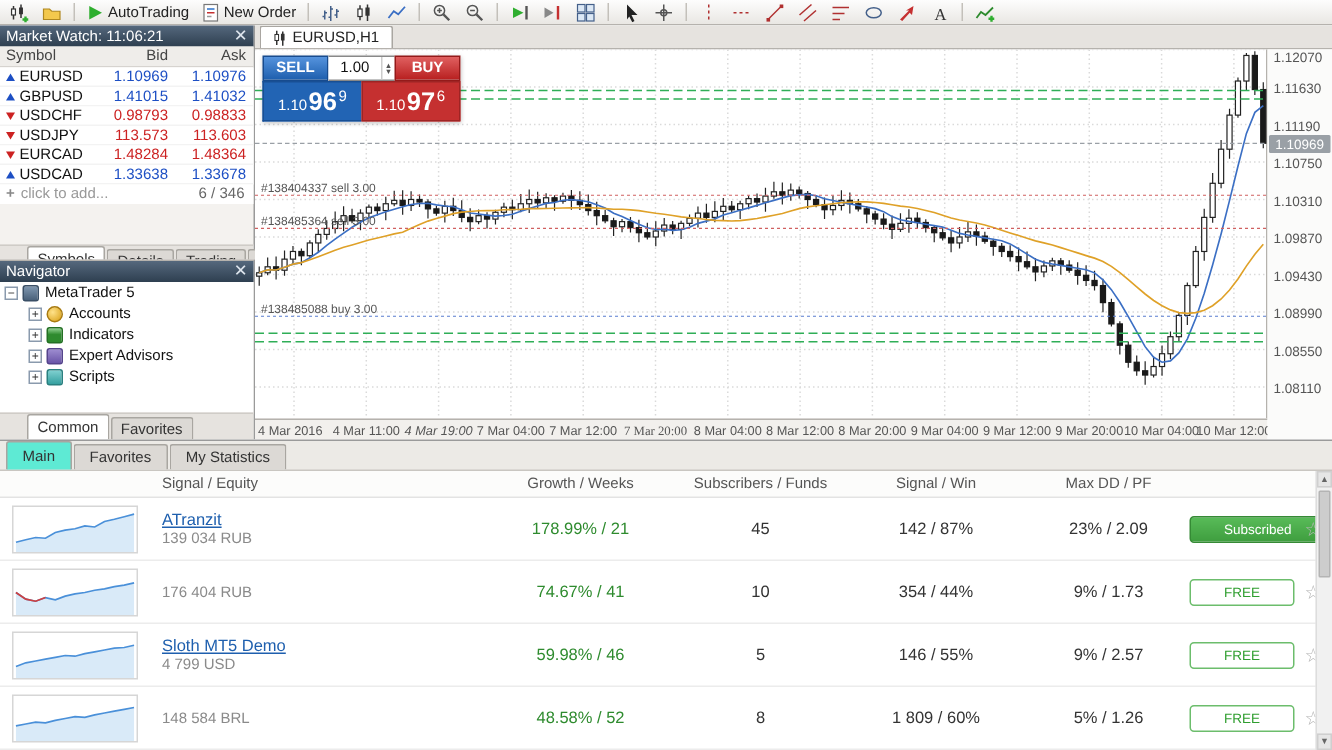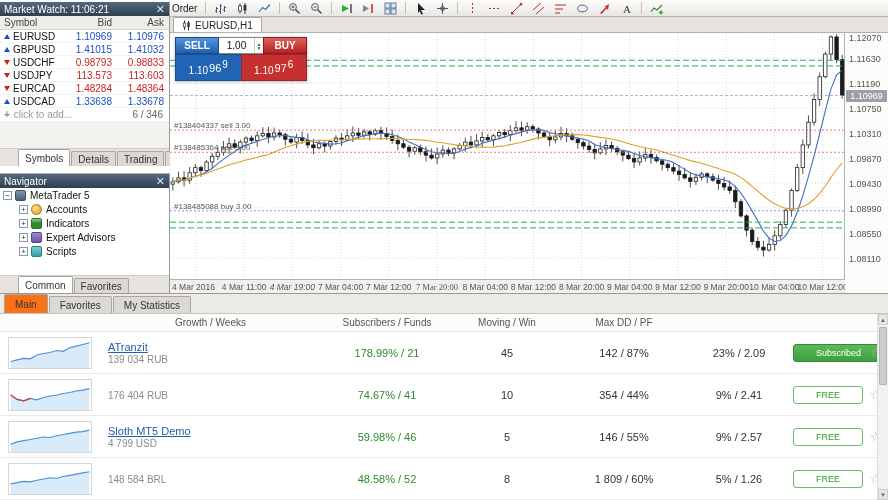--- a/index.html
+++ b/index.html
@@ -9,21 +9,21 @@
 
   
   .toolbar{position:absolute;left:0;top:0;width:888px;height:17px;background:linear-gradient(#fdfdfd,#e9e7e3);border-bottom:1px solid #b5b2ad;display:flex;align-items:center;padding:0 2px;gap:1px}
   .tb-btn{height:15px;display:flex;align-items:center;gap:3px;padding:0 3px;border:1px solid transparent;border-radius:2px;cursor:default}
   .tb-label{font-size:10px;color:#222;white-space:nowrap}
   .tb-sep{width:1px;height:12px;background:#c3c0ba;margin:0 3px;flex:none}
   .tb-btn svg{display:block}
 
   
   .panel{position:absolute;left:0;width:170px;background:#f4f2ef;border-right:1px solid #9a9a9a}
-  .market-watch{top:2px;height:164px}
+  .market-watch{top:17px;height:164px}
   .navigator{top:173px;height:120px;border-top:1px solid #b5b2ad}
   .panel-title{height:14px;background:linear-gradient(#55687d,#2e3f50);color:#fff;font-size:10px;display:flex;align-items:center;padding:0 4px}
   .panel-close{margin-left:auto;color:#dfe6ee;font-size:11px;line-height:10px;cursor:default}
   .mw-header{display:flex;height:14px;background:#efedea;border-bottom:1px solid #d6d3cf;color:#444;font-size:10px;align-items:center}
   .mw-sym{width:64px;padding-left:4px;display:flex;align-items:center;gap:3px}
   .mw-num{width:52px;text-align:right;padding-right:4px}
   .mw-rows{background:#fff}
   .mw-row{display:flex;height:13px;align-items:center;background:#fff;font-size:10px;border-bottom:1px solid #f3f3f3}
   .mw-row .mw-sym{color:#111}
   .tick{width:0;height:0;display:inline-block}
@@ -80,28 +80,28 @@
   .buy-btn{background:linear-gradient(#e06060,#b82020);border:1px solid #941a1a}
   .vol{flex:1;background:#fff;border-top:1px solid #888;border-bottom:1px solid #888;display:flex;align-items:center;font-size:10px;color:#111}
   .vol-val{flex:1;text-align:center}
   .vol-spin{width:9px;display:flex;flex-direction:column;align-items:center;justify-content:center;border-left:1px solid #ccc;height:100%}
   .vol-spin span{font-size:5px;line-height:4px;color:#555}
   .ock-row2{display:flex;height:27px}
   .price-box{flex:1;color:#fff;display:flex;align-items:center;justify-content:center}
   .price-box.sell{background:#2264b4;border:1px solid #184f94;border-right:none}
   .price-box.buy{background:#c53030;border:1px solid #9e2424}
   .price-box .pre{font-size:10px;margin-top:5px}
-  .price-box .big{font-size:11px;font-weight:normal;margin:0 1px}
+  .price-box .big{font-size:17px;font-weight:bold;margin:0 1px}
   .price-box .sup{font-size:10px;margin-bottom:7px}
 
   
   .signals{position:absolute;left:0;top:293px;width:888px;height:207px;background:#fff;border-top:1px solid #9a9a9a}
   .sig-tabs{height:20px;background:#eceae6;border-bottom:1px solid #c9c6c1;display:flex;align-items:flex-end;padding:0 4px;position:relative}
   .sig-tab{height:17px;padding:0 10px;font-size:10px;color:#333;display:flex;align-items:center;border:1px solid #a9a6a1;border-bottom:none;background:#dcd9d5;border-radius:2px 2px 0 0;margin-right:1px;cursor:default}
-  .sig-tab.active{background:#f97316;height:19px}
+  .sig-tab.active{background:#5eead4;height:19px}
   .sig-links{margin-left:auto;display:flex;align-items:center;gap:14px;padding-right:14px;height:100%}
   .video-badge{width:17px;height:11px;background:#e02020;border-radius:2px;display:flex;align-items:center;justify-content:center;margin-right:-9px}
   .video-badge:after{content:"";border-left:5px solid #fff;border-top:3px solid transparent;border-bottom:3px solid transparent}
   .blue-link{color:#2a6fc9;font-size:10px;text-decoration:underline;cursor:default}
   .sig-grid{display:grid;grid-template-columns:98px 225px 128px 112px 122px 108px 70px 25px;align-items:center}
   .sig-header{height:18px;color:#555;font-size:10px;border-bottom:1px solid #e3e3e3;background:#fcfcfb}
   .sig-header .h-left{padding-left:10px;text-align:left}
   .h-center{text-align:center}
   .sig-row{height:42px;border-bottom:1px solid #ececec}
   .spark-wrap{padding-left:8px}
@@ -744,23 +744,24 @@
   <div class="signals">
     <div class="sig-tabs">
       <span id="sig-tabs-holder" style="display:flex;align-items:flex-end">
           <span class="sig-tab active">Main</span>
           <span class="sig-tab">Favorites</span>
           <span class="sig-tab">My Statistics</span>
         </span>
     </div>
     <div class="sig-grid sig-header">
       <span></span>
+      <span class="h-left">Signal / Equity</span>
       <span class="h-center">Growth / Weeks</span>
       <span class="h-center">Subscribers / Funds</span>
-      <span class="h-center">Moving / Win</span>
+      <span class="h-center">Signal / Win</span>
       <span class="h-center">Max DD / PF</span>
       <span></span>
       <span></span>
     </div>
     <div id="sig-rows">
         <div class="sig-grid sig-row">
           <span class="spark-wrap">
             <svg class="spark" width="84" height="32" viewBox="0 0 84 32">
               <path d="M0,32 L0.0,25.1 L7.0,23.3 L14.0,21.7 L21.0,22.2 L28.0,18.1 L35.0,16.5 L42.0,15.5 L49.0,13.4 L56.0,14.2 L63.0,10.3 L70.0,8.7 L77.0,6.9 L84.0,5.1 L84,32 Z" fill="#d9eaf8"></path>
               <polyline points="0.0,25.1 7.0,23.3 14.0,21.7 21.0,22.2 28.0,18.1 35.0,16.5 42.0,15.5 49.0,13.4 56.0,14.2 63.0,10.3 70.0,8.7 77.0,6.9 84.0,5.1" fill="none" stroke="#4a90d9" stroke-width="1.2"></polyline>
@@ -779,21 +780,21 @@
             <svg class="spark" width="84" height="32" viewBox="0 0 84 32">
               <path d="M0,32 L0.0,16.0 L7.0,20.7 L14.0,22.2 L21.0,19.6 L28.0,21.2 L35.0,18.6 L42.0,17.0 L49.0,16.0 L56.0,14.4 L63.0,13.4 L70.0,11.8 L77.0,10.8 L84.0,9.2 L84,32 Z" fill="#d9eaf8"></path>
               <polyline points="0.0,16.0 7.0,20.7 14.0,22.2 21.0,19.6 28.0,21.2 35.0,18.6 42.0,17.0 49.0,16.0 56.0,14.4 63.0,13.4 70.0,11.8 77.0,10.8 84.0,9.2" fill="none" stroke="#4a90d9" stroke-width="1.2"></polyline>
               <polyline points="0.0,16.0 7.0,20.7 14.0,22.2 21.0,19.6" fill="none" stroke="#d04040" stroke-width="1.2"></polyline>
             </svg>
           </span>
           <span class="sig-name"><span class="sig-equity">176 404 RUB</span></span>
           <span class="v-center v-growth">74.67% / 41</span>
           <span class="v-center">10</span>
           <span class="v-center">354 / 44%</span>
-          <span class="v-center">9% / 2.41</span>
+          <span class="v-center">9% / 1.73</span>
           <span class="act-cell"><span class="act-btn act-free">FREE</span></span>
           <span class="star">☆</span>
         </div>
         <div class="sig-grid sig-row">
           <span class="spark-wrap">
             <svg class="spark" width="84" height="32" viewBox="0 0 84 32">
               <path d="M0,32 L0.0,23.8 L7.0,21.2 L14.0,19.9 L21.0,18.6 L28.0,17.3 L35.0,16.0 L42.0,16.5 L49.0,14.7 L56.0,13.4 L63.0,12.1 L70.0,10.8 L77.0,10.3 L84.0,8.7 L84,32 Z" fill="#d9eaf8"></path>
               <polyline points="0.0,23.8 7.0,21.2 14.0,19.9 21.0,18.6 28.0,17.3 35.0,16.0 42.0,16.5 49.0,14.7 56.0,13.4 63.0,12.1 70.0,10.8 77.0,10.3 84.0,8.7" fill="none" stroke="#4a90d9" stroke-width="1.2"></polyline>
             </svg>
           </span>

